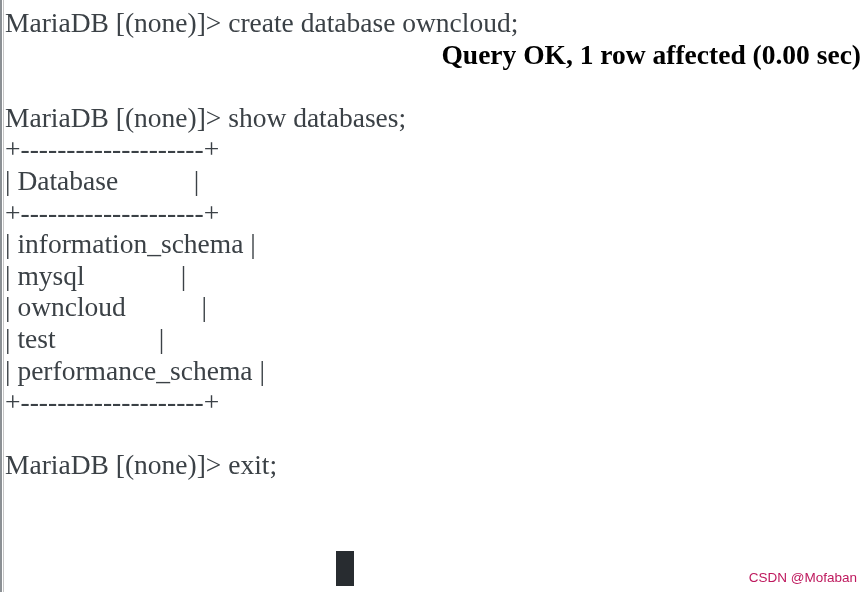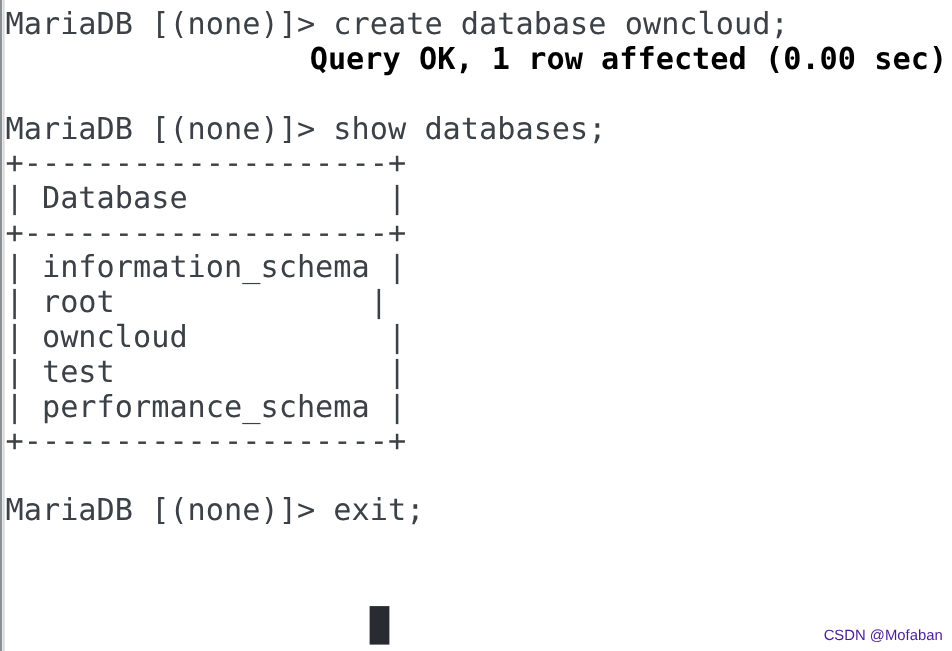--- a/index.html
+++ b/index.html
@@ -38,60 +38,61 @@
     font-family: "DejaVu Sans Mono", monospace;
     font-size: 27.5px;
     letter-spacing: 0;
   }
   .line {
     height: 31.6px;
     line-height: 31.6px;
     white-space: pre;
     color: #3b4146;
     font-weight: normal;
+    font-family: Liberation Serif, serif;
   }
   .line.bold {
     color: #000000;
     font-weight: bold;
     text-align: right;
   }
   .cursor {
     position: absolute;
     left: 331px;
     top: 544px;
     width: 18px;
     height: 35px;
     background: #282c30;
   }
   .watermark {
     position: absolute;
     right: 8px;
     bottom: 7px;
     font-family: "Liberation Sans", sans-serif;
     font-size: 13.5px;
-    color: #4c1d95;
+    color: #be185d;
     text-align: right;
   }
 </style>
 </head>
 <body>
 
 <div class="edge-line-outer"></div>
 <div class="edge-line-inner"></div>
 
 <div class="term">
   <div class="line">MariaDB [(none)]&gt; create database owncloud;</div>
   <div class="line bold">Query OK, 1 row affected (0.00 sec)</div>
   <div class="line"></div>
   <div class="line">MariaDB [(none)]&gt; show databases;</div>
   <div class="line">+--------------------+</div>
   <div class="line">| Database           |</div>
   <div class="line">+--------------------+</div>
   <div class="line">| information_schema |</div>
-  <div class="line">| root              |</div>
+  <div class="line">| mysql              |</div>
   <div class="line">| owncloud           |</div>
   <div class="line">| test               |</div>
   <div class="line">| performance_schema |</div>
   <div class="line">+--------------------+</div>
   <div class="line"></div>
   <div class="line">MariaDB [(none)]&gt; exit;</div>
   <div class="line"><span class="cursor"></span></div>
 </div>
 
 <div class="watermark">CSDN @Mofaban</div>

